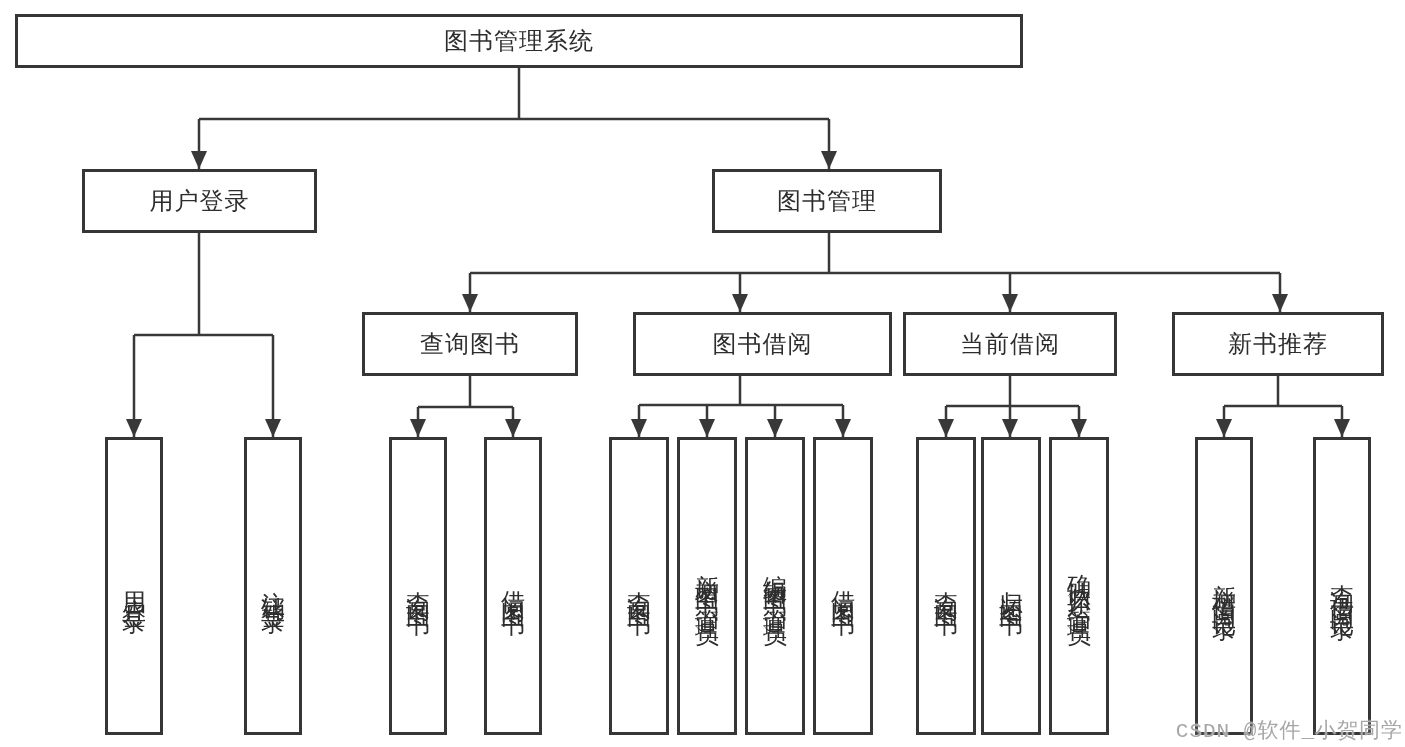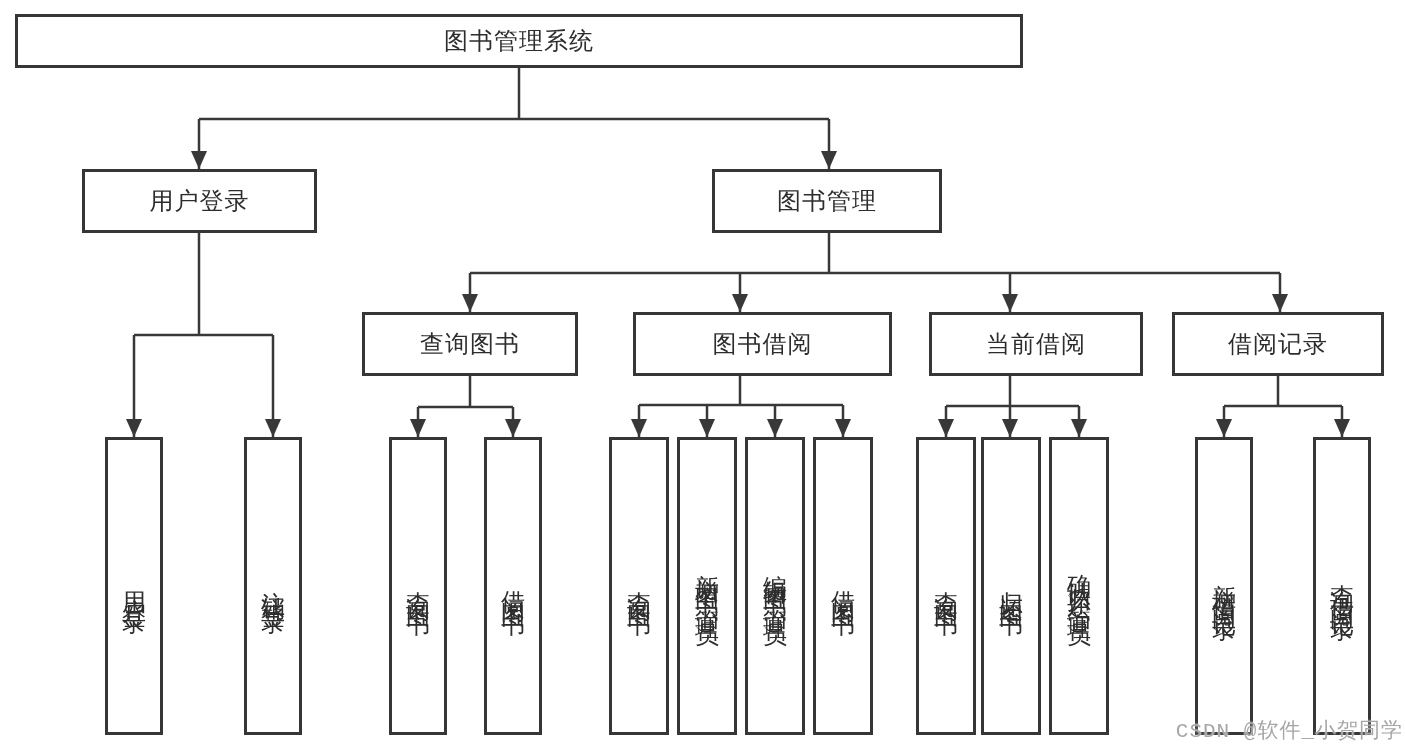--- a/index.html
+++ b/index.html
@@ -106,25 +106,25 @@
   <div class="box h" style="left:712px;top:169px;width:230px;height:64px;">
     <span class="lbl">图书管理</span>
   </div>
 
   <div class="box h" style="left:362px;top:312px;width:216px;height:64px;">
     <span class="lbl">查询图书</span>
   </div>
   <div class="box h" style="left:633px;top:312px;width:259px;height:64px;">
     <span class="lbl">图书借阅</span>
   </div>
-  <div class="box h" style="left:903px;top:312px;width:214px;height:64px;margin-left:26px;">
+  <div class="box h" style="left:903px;top:312px;width:214px;height:64px;">
     <span class="lbl">当前借阅</span>
   </div>
   <div class="box h" style="left:1172px;top:312px;width:212px;height:64px;">
-    <span class="lbl">借阅记录</span>
+    <span class="lbl">新书推荐</span>
   </div>
 
   <div class="box vert" style="left:105px;top:437px;width:58px;height:298px;">
     <span class="lbl">用户登录</span>
   </div>
   <div class="box vert" style="left:244px;top:437px;width:58px;height:298px;">
     <span class="lbl">注销登录</span>
   </div>
 
   <div class="box vert" style="left:389px;top:437px;width:58px;height:298px;">

